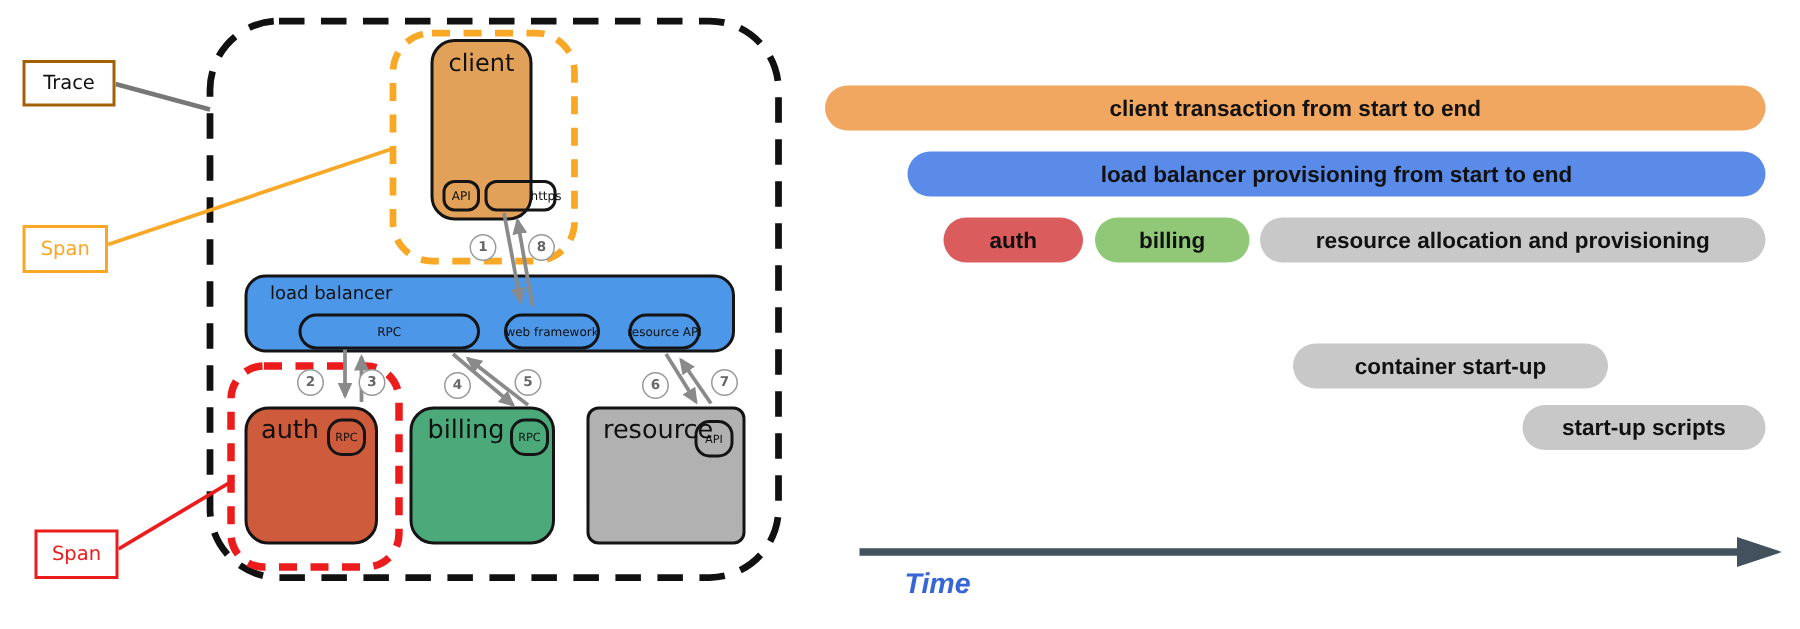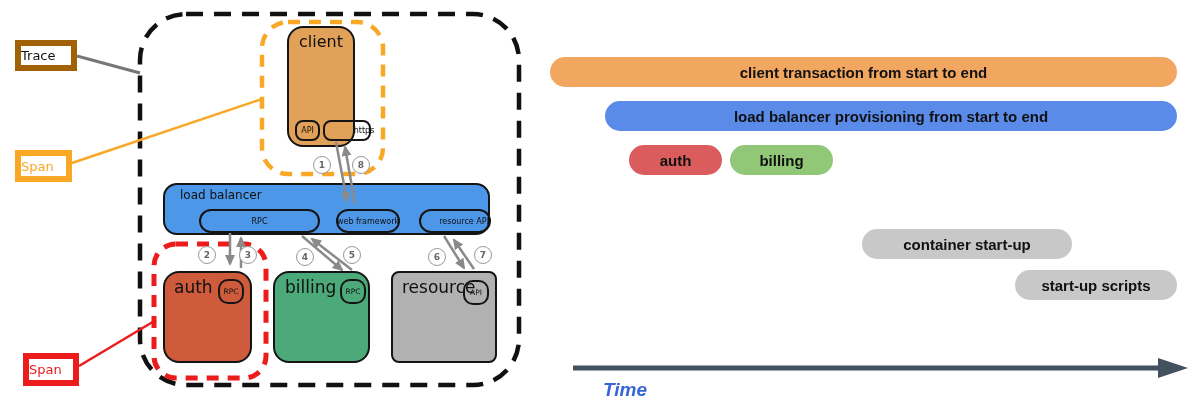--- a/index.html
+++ b/index.html
@@ -6,22 +6,22 @@
   .stage{position:relative;width:1200px;height:419px;background:#fff;overflow:hidden;
          font-family:"DejaVu Sans",sans-serif;}
   
   .diagram{position:absolute;left:0;top:0;width:545px;height:419px;}
   .wires{position:absolute;left:0;top:0;width:545px;height:419px;z-index:2;pointer-events:none;}
   .box{position:absolute;border:2px solid #141414;box-sizing:border-box;z-index:1;}
   .box .title{position:absolute;color:#101010;white-space:nowrap;}
   .subbox{position:absolute;border:2px solid #141414;border-radius:8px;box-sizing:border-box;
           display:flex;align-items:center;justify-content:center;color:#101010;
           font-size:8px;white-space:nowrap;z-index:1;}
-  .labelbox{position:absolute;background:#fff;border:6px solid #a16207;box-sizing:border-box;
-            display:flex;align-items:center;justify-content:flex-start;font-size:13px;z-index:3;}
+  .labelbox{position:absolute;background:#fff;border:2px solid #a16207;box-sizing:border-box;
+            display:flex;align-items:center;justify-content:center;font-size:13px;z-index:3;}
   .circle{position:absolute;width:18px;height:18px;border-radius:50%;background:#fff;
           border:1.5px solid #999;box-sizing:border-box;display:flex;align-items:center;
           justify-content:center;font-size:9px;color:#666;z-index:3;font-weight:bold;}
   
   .timeline{position:absolute;left:545px;top:0;width:655px;height:419px;
             font-family:"Liberation Sans",sans-serif;}
   .pill{position:absolute;height:30px;border-radius:15px;display:flex;align-items:center;
         justify-content:center;font-size:15px;font-weight:bold;color:#111;white-space:nowrap;}
   .time-label{position:absolute;font-size:19px;font-weight:bold;font-style:italic;}
 </style>
@@ -80,21 +80,21 @@
     </div>
 
     <div class="box" style="left: 163px; top: 183px; width: 327px; height: 52px; border-radius: 14px; background-color: rgb(77, 151, 232);">
       <span class="title" style="left:15px;top:3px;font-size:12px;">load balancer</span>
       <div class="subbox" style="left:34px;top:24px;width:121px;height:24px;border-radius:12px;">
         <span>RPC</span>
       </div>
       <div class="subbox" style="left:171px;top:24px;width:64px;height:24px;border-radius:12px;">
         <span>web framework</span>
       </div>
-      <div class="subbox" style="left:254px;top:24px;width:72px;height:24px;border-radius:12px;justify-content:flex-end;">
+      <div class="subbox" style="left:254px;top:24px;width:48px;height:24px;border-radius:12px;">
         <span>resource API</span>
       </div>
     </div>
 
     <div class="box" style="left: 163px; top: 271px; width: 89px; height: 92px; border-radius: 16px; background-color: rgb(205, 91, 60);">
       <span class="title" style="left:9px;top:4px;font-size:17px;">auth</span>
       <div class="subbox" style="left:53px;top:6px;width:26px;height:25px;border-radius:10px;font-size:7.5px;">
         <span>RPC</span>
       </div>
     </div>
@@ -150,20 +150,23 @@
     </div>
 
     <div class="pill" style="left: 84px; top: 145px; width: 93px; background-color: rgb(218, 92, 92);">
       <span>auth</span>
     </div>
 
     <div class="pill" style="left: 185px; top: 145px; width: 103px; background-color: rgb(144, 200, 120);">
       <span>billing</span>
     </div>
 
+    <div class="pill" style="left: 295px; top: 145px; width: 337px; background-color: rgb(200, 200, 200);">
+      <span>resource allocation and provisioning</span>
+    </div>
 
 
     <div class="pill" style="left: 317px; top: 229px; width: 210px; background-color: rgb(200, 200, 200);">
       <span>container start-up</span>
     </div>
 
     <div class="pill" style="left: 470px; top: 270px; width: 162px; background-color: rgb(200, 200, 200);">
       <span>start-up scripts</span>
     </div>
 

